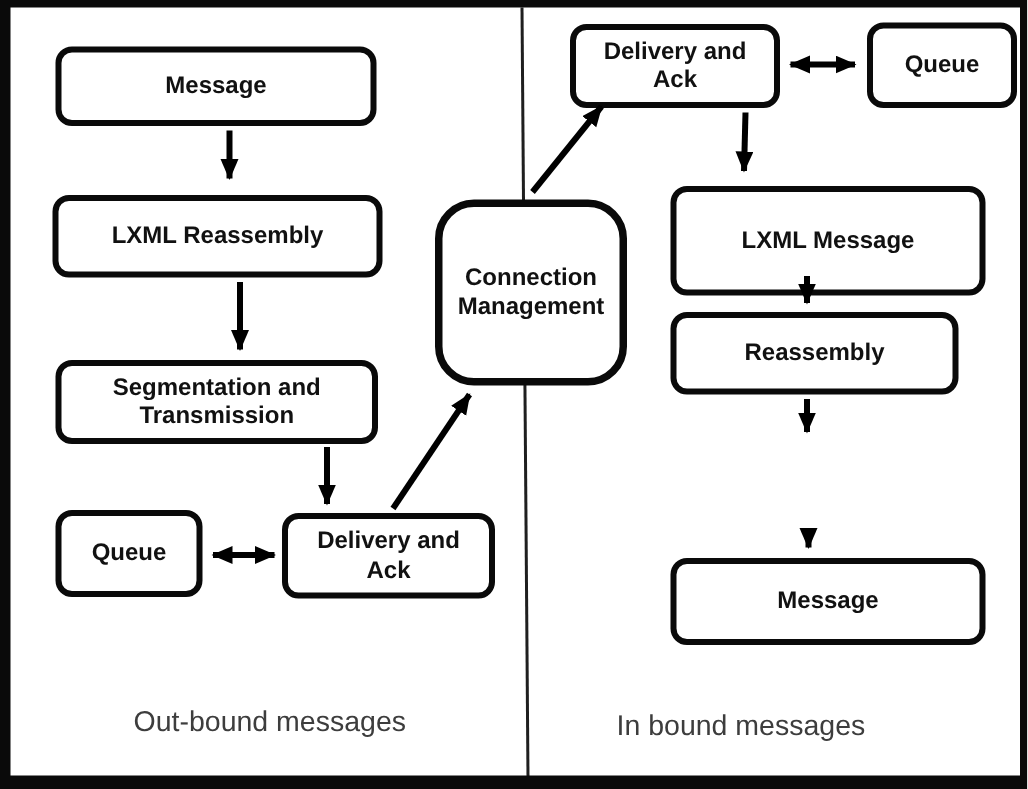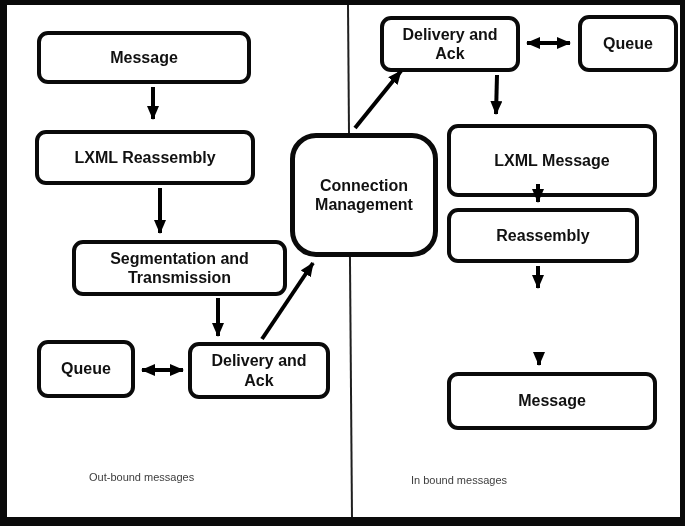--- a/index.html
+++ b/index.html
@@ -36,21 +36,21 @@
     color: #111111;
     white-space: pre-line;
   }
   .node-big {
     border-radius: 26px;
     border-width: 5px;
   }
   .section-label {
     position: absolute;
     z-index: 2;
-    font-size: 11px;
+    font-size: 19px;
     color: #3d3d3d;
     white-space: nowrap;
   }
   .frame {
     position: absolute;
     left: 0; top: 0; right: 0; bottom: 0;
     z-index: 5;
     box-sizing: border-box;
     border-style: solid;
     border-color: #0a0a0a;
@@ -71,35 +71,35 @@
   </svg>
 
   <div class="node" style="left:37px; top:31px; width:214px; height:53px;">
     <span>Message</span>
   </div>
 
   <div class="node" style="left:35px; top:130px; width:220px; height:55px;">
     <span>LXML Reassembly</span>
   </div>
 
-  <div class="node" style="left:37px; top:240px; width:215px; height:56px;margin-left:35px;">
+  <div class="node" style="left:37px; top:240px; width:215px; height:56px;">
     <span>Segmentation and
 Transmission</span>
   </div>
 
   <div class="node" style="left:37px; top:340px; width:98px; height:58px;">
     <span>Queue</span>
   </div>
 
   <div class="node" style="left:188px; top:342px; width:142px; height:57px;">
     <span>Delivery and
 Ack</span>
   </div>
 
-  <div class="node node-big" style="left:290px; top:133px; width:148px; height:124px;">
+  <div class="node node-big" style="left:290px; top:133px; width:128px; height:124px;">
     <span>Connection
 Management</span>
   </div>
 
   <div class="node" style="left:380px; top:16px; width:140px; height:56px;">
     <span>Delivery and
 Ack</span>
   </div>
 
   <div class="node" style="left:578px; top:15px; width:100px; height:57px;">

